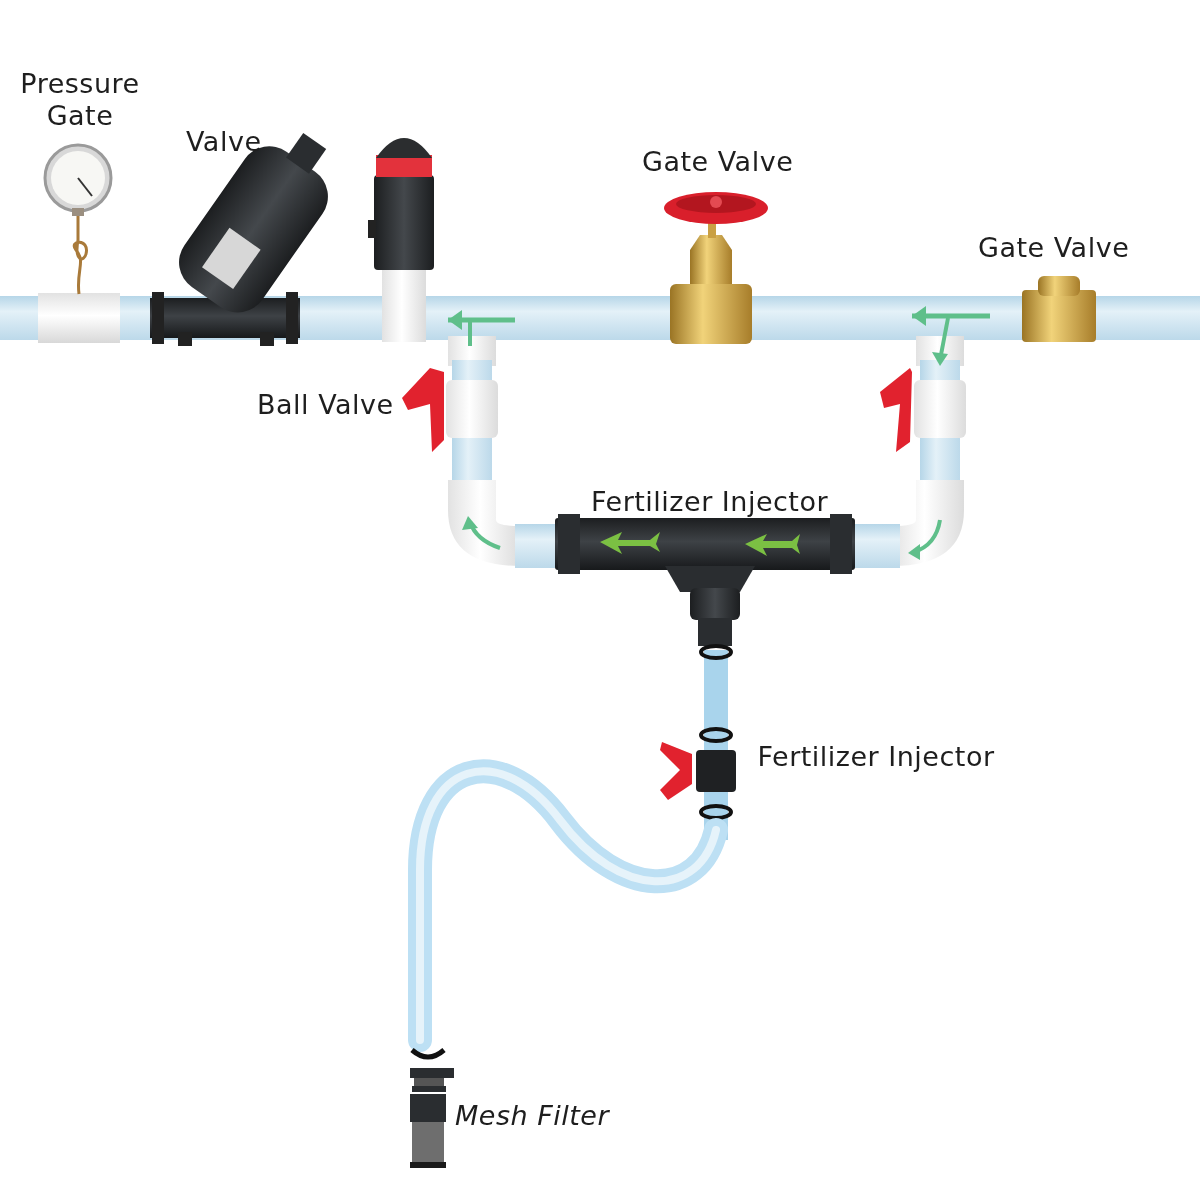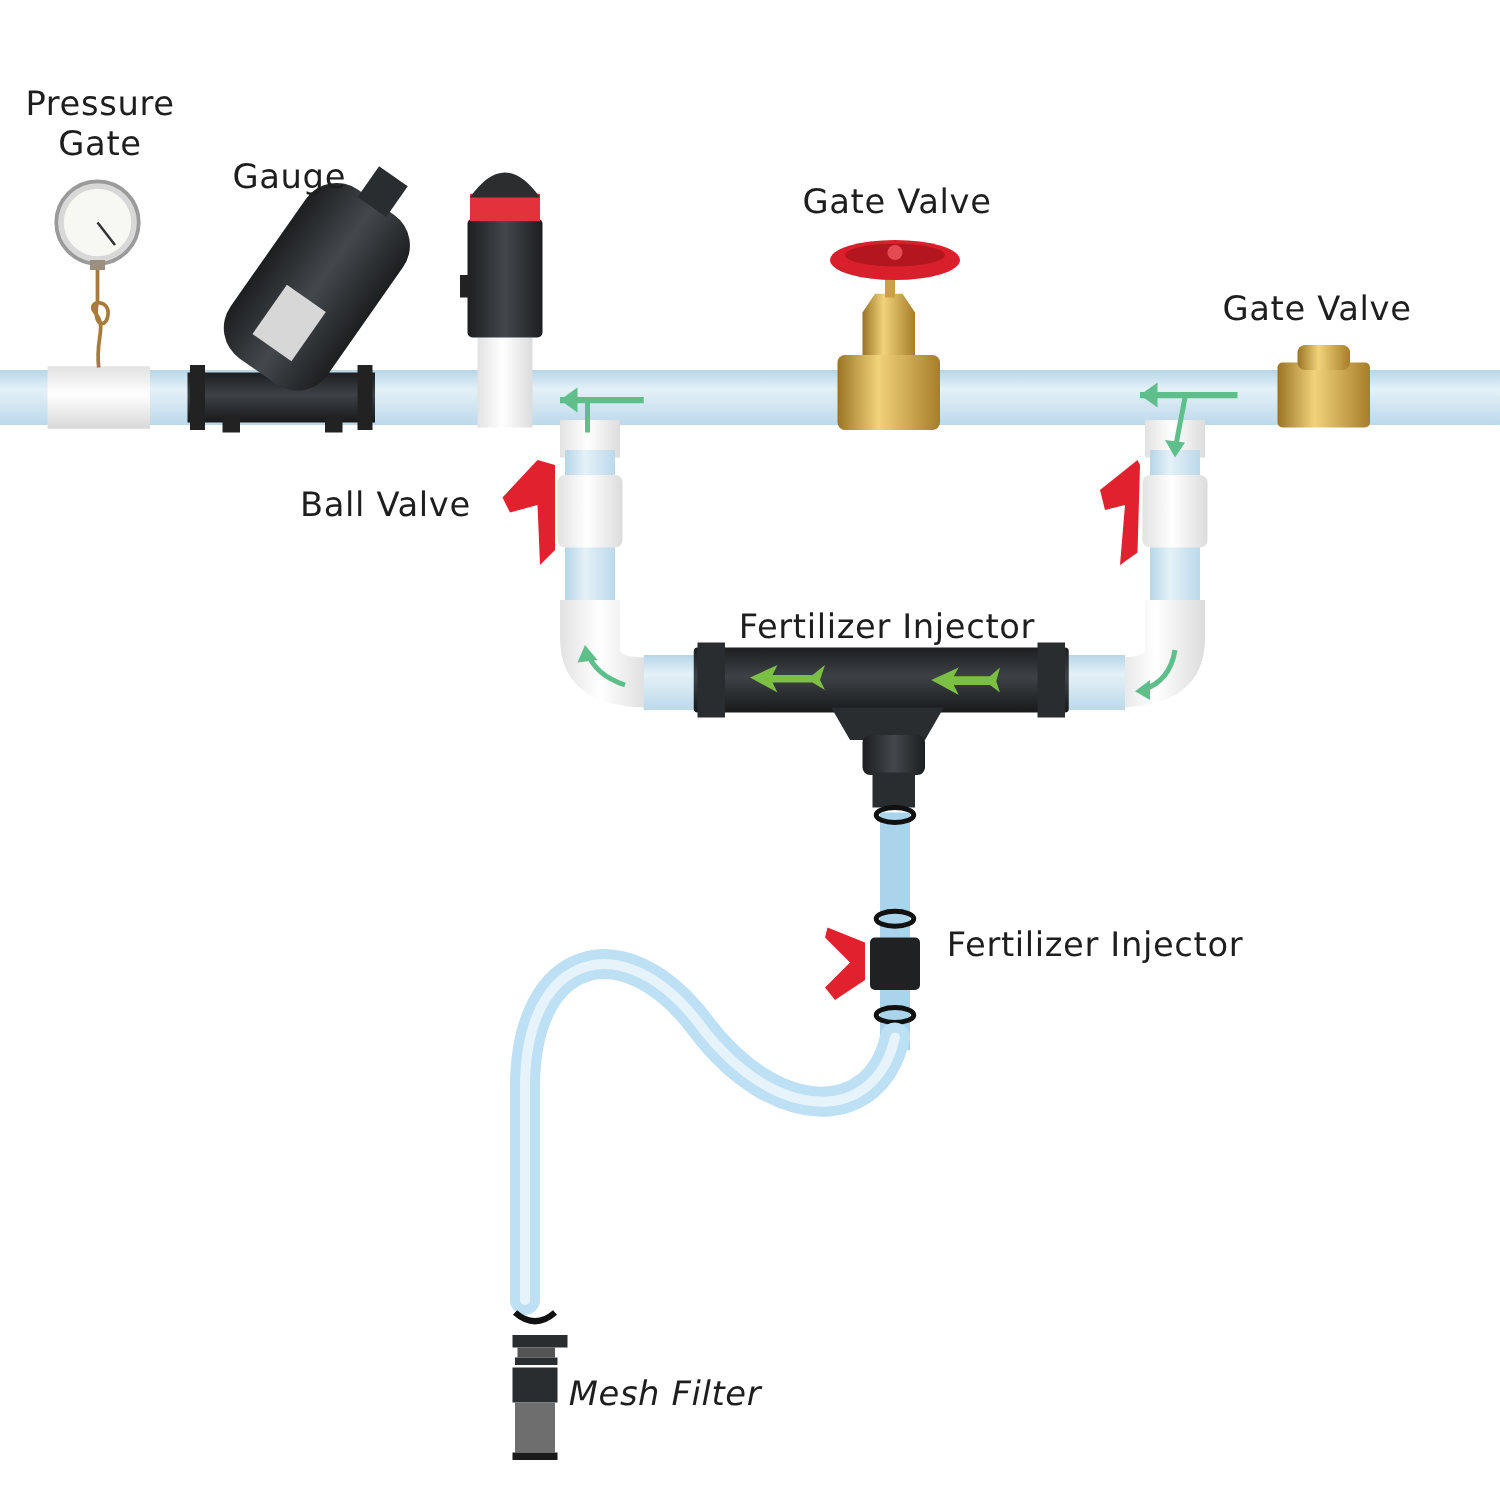--- a/index.html
+++ b/index.html
@@ -171,22 +171,22 @@
     <path d="M940 520 Q 936 545 914 552" stroke="#5fbf8a" stroke-width="4" fill="none"></path>
     <path d="M908 553 L 920 544 L 920 560 Z" fill="#5fbf8a"></path>
   </g>
 </svg>
 
   
   <div class="lbl center" style="left:10px;top:68px;width:140px;">
     <div>Pressure</div>
     <div>Gate</div>
   </div>
-  <div class="lbl" style="left:186px;top:126px;">Gauge</div>
+  <div class="lbl" style="left:186px;top:126px;">Valve</div>
   <div class="lbl" style="left:642px;top:146px;">Gate Valve</div>
   <div class="lbl" style="left:978px;top:232px;">Gate Valve</div>
-  <div class="lbl" style="left:240px;top:389px;">Ball Valve</div>
+  <div class="lbl" style="left:257px;top:389px;">Ball Valve</div>
   <div class="lbl" style="left:591px;top:486px;">Fertilizer Injector</div>
   <div class="lbl center" style="left:748px;top:741px;width:256px;">
     <div>Fertilizer Injector</div>
   </div>
   <div class="lbl" style="left:455px;top:1100px;font-style:italic;">Mesh Filter</div>
 </div>
 
 </body></html>

